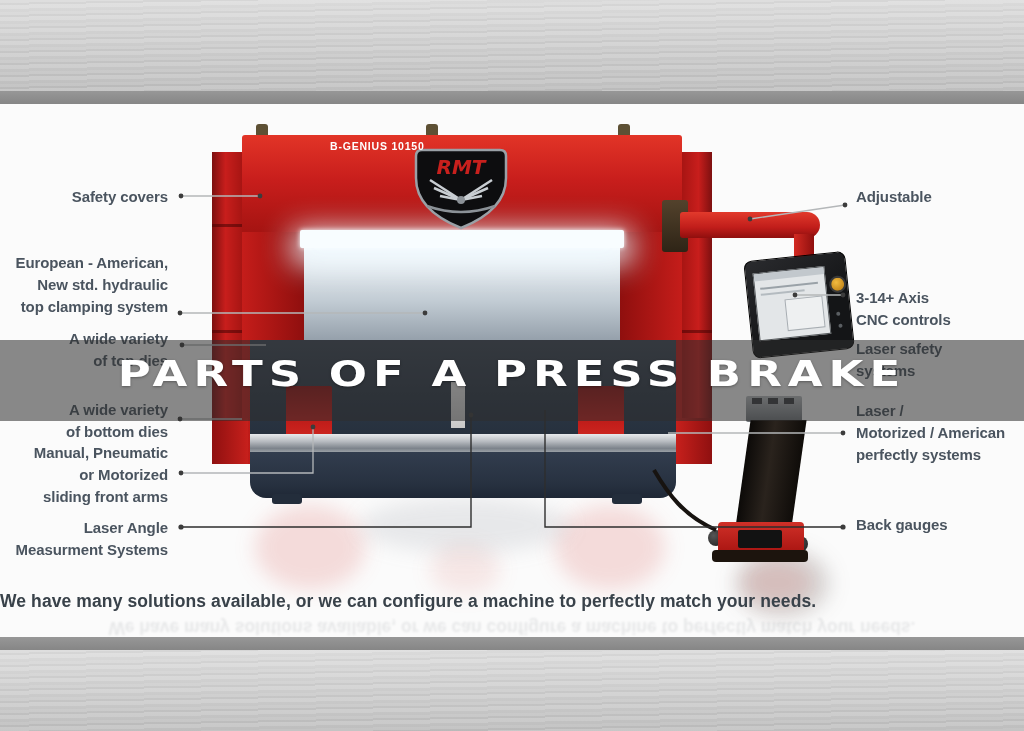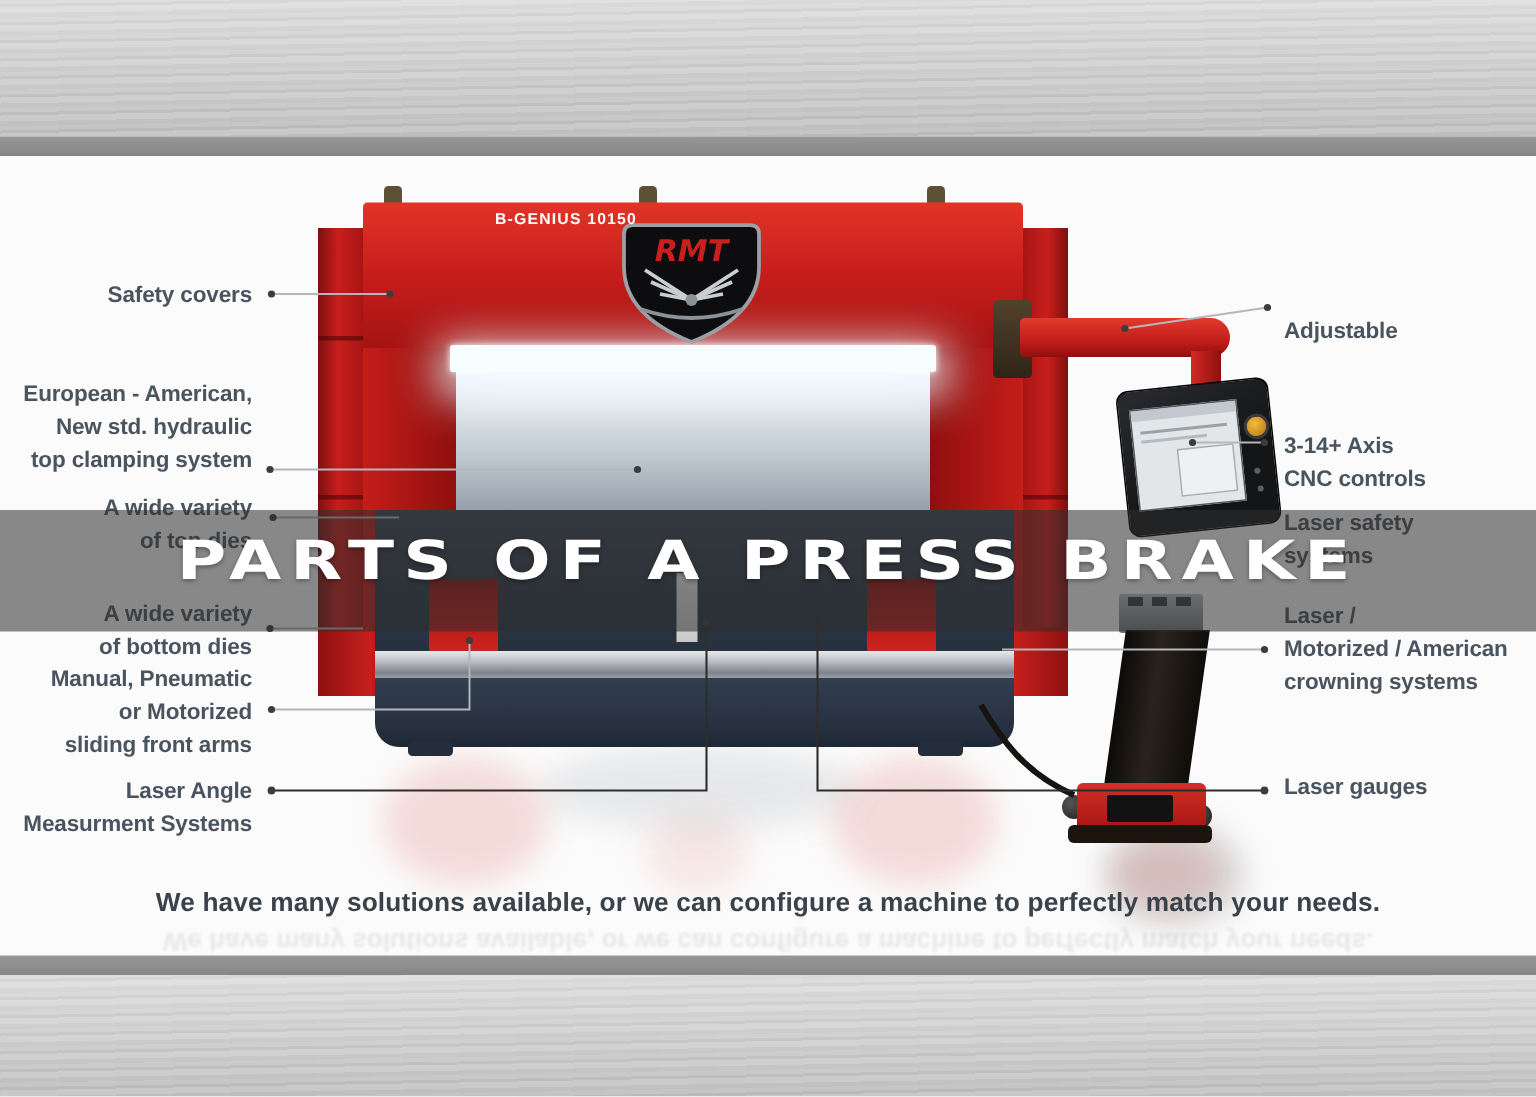--- a/index.html
+++ b/index.html
@@ -27,21 +27,21 @@
   .label{color:#4a545f;font-size:15px;font-weight:700;line-height:22px;letter-spacing:-.1px;}
   .label.right-al{text-align:right;}
 
   
   .banner{left:0;top:340px;width:1024px;height:81px;background:rgba(47,47,47,.56);
           display:flex;align-items:center;justify-content:center;}
   .banner-title{color:#fff;font-family:"DejaVu Sans",sans-serif;font-weight:800;
       font-size:45px;letter-spacing:6px;white-space:nowrap;transform:scaleY(.8);
       margin-top:-14px;text-shadow:0 2px 3px rgba(0,0,0,.35);}
 
-  .caption{left:0;top:591px;width:1024px;text-align:center;color:#39424a;
+  .caption{left:0;top:591px;width:1024px;text-align:left;color:#39424a;
       font-size:17.5px;font-weight:600;letter-spacing:.1px;}
   .caption-refl{left:0;top:617px;width:1024px;text-align:center;color:#39424a;
       font-size:17.5px;font-weight:600;transform:scaleY(-1);opacity:.10;filter:blur(1px);}
 
   .model-label{color:#fff;font-size:10.5px;font-weight:700;letter-spacing:.8px;}
   svg{display:block;}
 </style>
 </head>
 <body>
 
@@ -195,38 +195,38 @@
   <div class="abs label right-al" style="right:856px;top:442px;width:200px;">
     <div>Manual, Pneumatic</div>
     <div>or Motorized</div>
     <div>sliding front arms</div>
   </div>
   <div class="abs label right-al" style="right:856px;top:517px;width:200px;">
     <div>Laser Angle</div>
     <div>Measurment Systems</div>
   </div>
 
-  <div class="abs label" style="left:856px;top:186px;width:168px;margin-top:24px;">
+  <div class="abs label" style="left:856px;top:186px;width:168px;">
     <div>Adjustable</div>
   </div>
   <div class="abs label" style="left:856px;top:287px;width:168px;">
     <div>3-14+ Axis</div>
     <div>CNC controls</div>
   </div>
   <div class="abs label" style="left:856px;top:338px;width:168px;">
     <div>Laser safety</div>
     <div>systems</div>
   </div>
   <div class="abs label" style="left:856px;top:400px;width:168px;">
     <div>Laser /</div>
     <div>Motorized / American</div>
-    <div>crowning systems</div>
+    <div>perfectly systems</div>
   </div>
   <div class="abs label" style="left:856px;top:514px;width:168px;">
-    <div>Laser gauges</div>
+    <div>Back gauges</div>
   </div>
 
   <div class="abs banner">
     <div class="banner-title">PARTS OF A PRESS BRAKE</div>
   </div>
 
   <div class="abs caption">We have many solutions available, or we can configure a machine to perfectly match your needs.</div>
   <div class="abs caption-refl">We have many solutions available, or we can configure a machine to perfectly match your needs.</div>
 
 </div>

